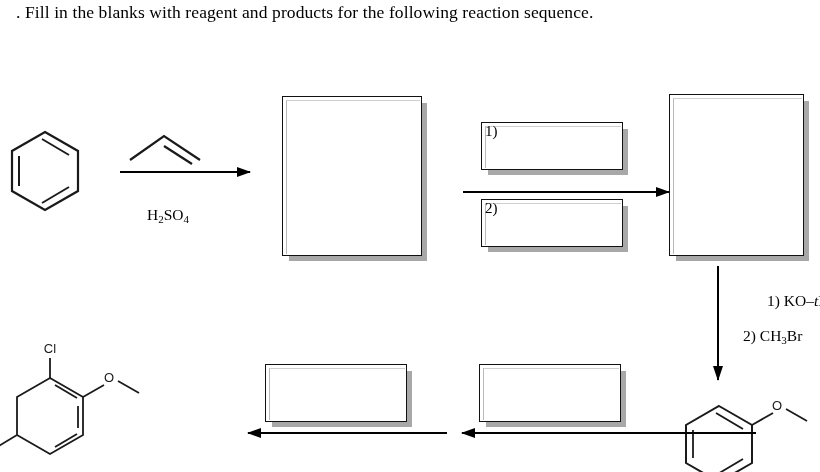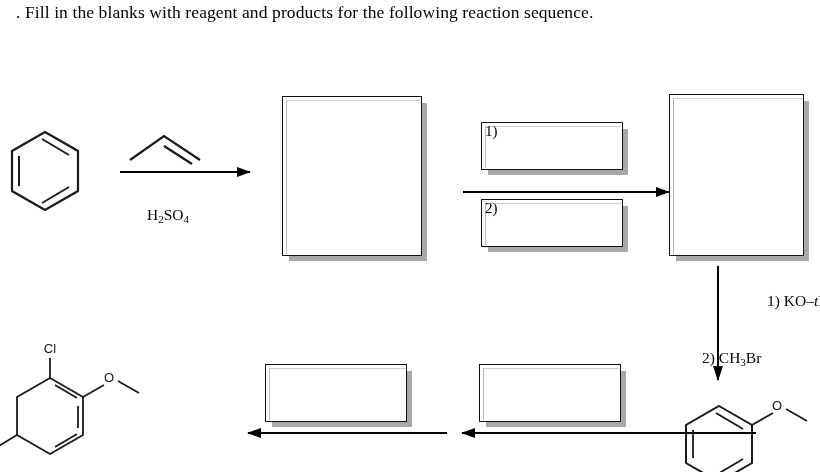--- a/index.html
+++ b/index.html
@@ -104,21 +104,21 @@
 <div class="varrow" style="left:713px;top:266px;height:114px;">
   <div class="shaft"></div>
   <div class="head-d"></div>
 </div>
 
 <div class="chemtext" style="left:731px;top:292px;margin-left:36px;">
   <span>1)</span>
   <span>KO–</span><i>t</i><span>Bu</span>
 </div>
 
-<div class="chemtext" style="left:702px;top:327px;margin-top:22px;">
+<div class="chemtext" style="left:743px;top:327px;">
   <span>2)</span>
   <span>CH</span><sub>3</sub><span>Br</span>
 </div>
 
 <div class="struct" style="left:681px;top:392px;width:135px;height:80px;">
   <svg width="135" height="80" viewBox="0 0 135 80">
     <polygon points="38,14 71,33 71,71 38,90 5,71 5,33" fill="none" stroke="#1a1a1a" stroke-width="2"></polygon>
     <line x1="12" y1="38" x2="12" y2="66" stroke="#1a1a1a" stroke-width="1.8"></line>
     <line x1="35" y1="21" x2="62" y2="37" stroke="#1a1a1a" stroke-width="1.8"></line>
     <line x1="35" y1="83" x2="62" y2="67" stroke="#1a1a1a" stroke-width="1.8"></line>

